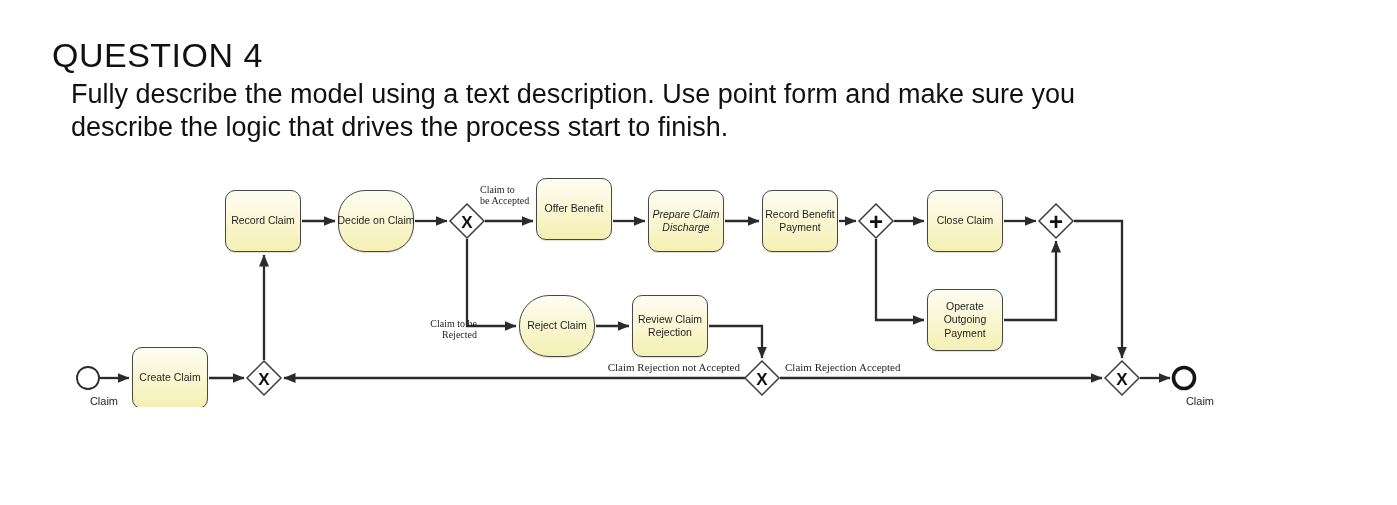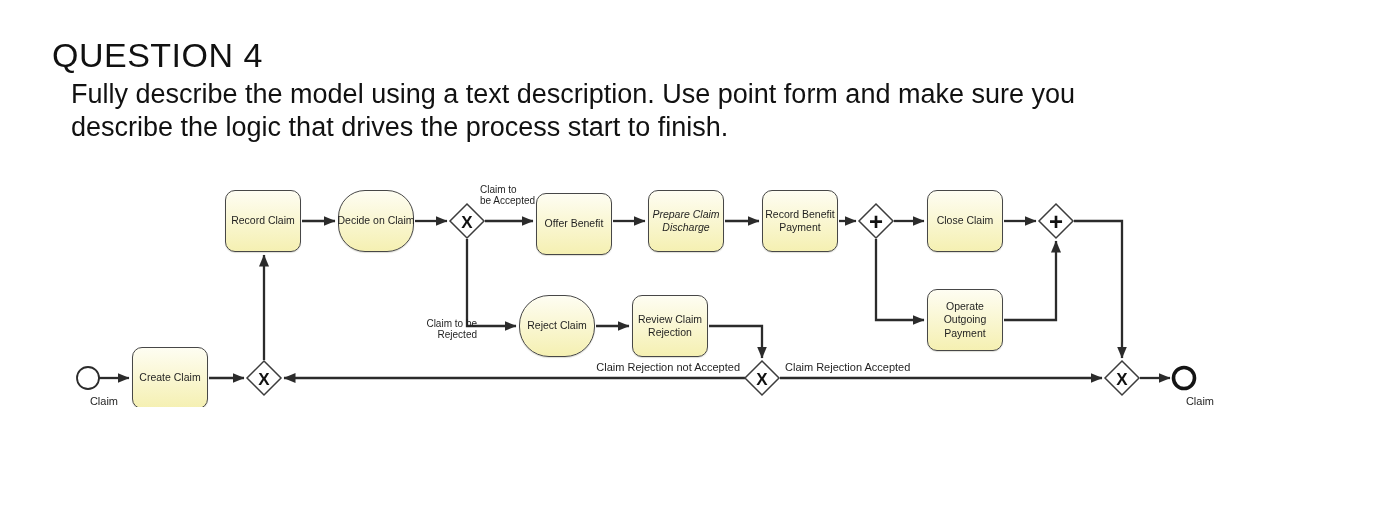--- a/index.html
+++ b/index.html
@@ -18,21 +18,21 @@
 
   .task {
     position:absolute; width:76px; height:62px; box-sizing:border-box;
     border:1.5px solid #474747; border-radius:10px;
     background:linear-gradient(180deg, #fefdf2 0%, #f5f0b2 100%);
     display:flex; align-items:center; justify-content:center;
     text-align:center; font-size:10.5px; line-height:1.25; color:#1f1f1f;
     white-space:pre; box-shadow:0 1px 1px rgba(120,120,90,0.25);
   }
 
-  .lbl { position:absolute; font-size:10px; color:#1f1f1f; white-space:pre-line; line-height:11px; }
+  .lbl { position:absolute; font-size:10px; color:#1f1f1f; white-space:pre-line; line-height:11px;font-family:Liberation Serif, serif; }
   .lbl-flow { font-size:11px; line-height:12px; }
   .lbl-center { text-align:right;margin-top:44px; }
   .lbl-right  { text-align:right; }
   .ev-lbl { position:absolute; width:60px; text-align:right; font-size:11px; line-height:18px; color:#1f1f1f; white-space:pre-line; }
 </style>
 </head>
 <body>
 
 <div id="app">
 
@@ -95,21 +95,21 @@
       <text class="gw-x" x="1122" y="379">X</text>
     </g>
 
     <circle class="ev-start" cx="88" cy="378" r="11"></circle>
     <circle class="ev-end" cx="1184" cy="378" r="10.5"></circle>
   </svg>
 
   <div class="task" style="left:132px; top:347px;">Create Claim</div>
   <div class="task" style="left:225px; top:190px;">Record Claim</div>
   <div class="task" style="left:338px; top:190px;border-radius:27px;">Decide on Claim</div>
-  <div class="task" style="left:536px; top:193px;">Offer Benefit</div>
+  <div class="task" style="left:536px; top:178px;">Offer Benefit</div>
   <div class="task" style="left:648px; top:190px;font-style:italic;">Prepare Claim
 Discharge</div>
   <div class="task" style="left:762px; top:190px;">Record Benefit
 Payment</div>
   <div class="task" style="left:927px; top:190px;">Close Claim</div>
   <div class="task" style="left:927px; top:289px;">Operate
 Outgoing
 Payment</div>
   <div class="task" style="left:519px; top:295px;border-radius:30px;">Reject Claim</div>
   <div class="task" style="left:632px; top:295px;">Review Claim

